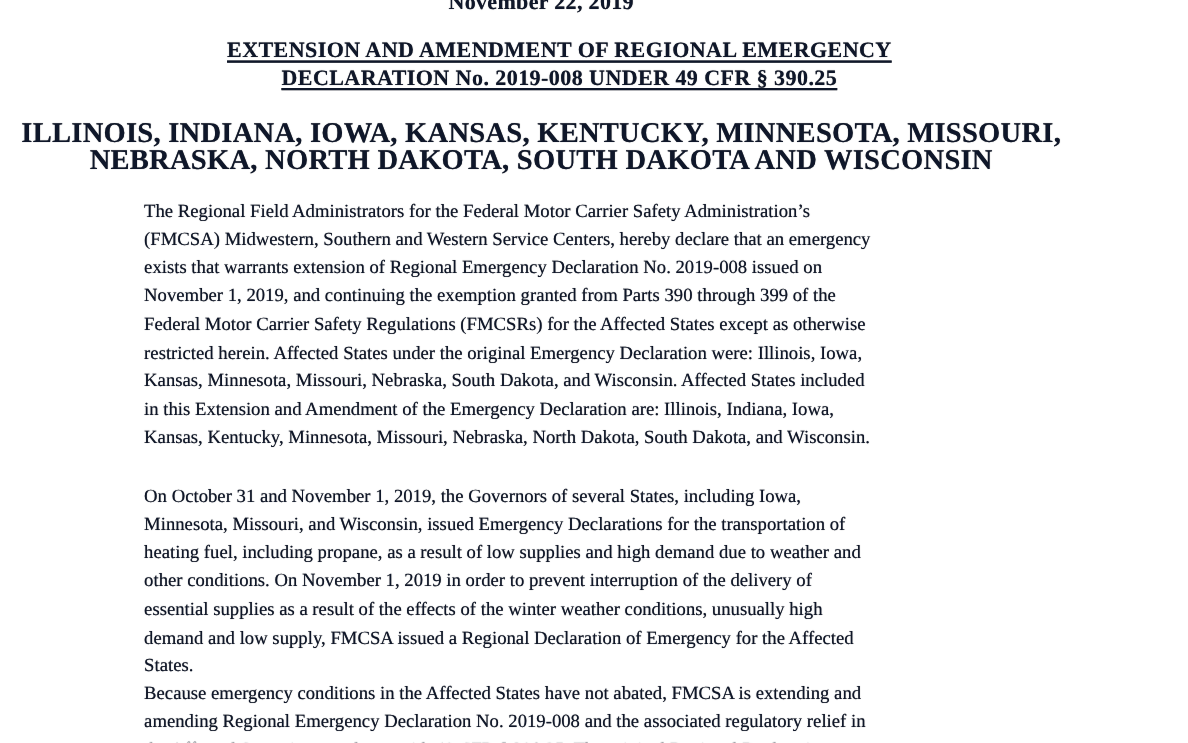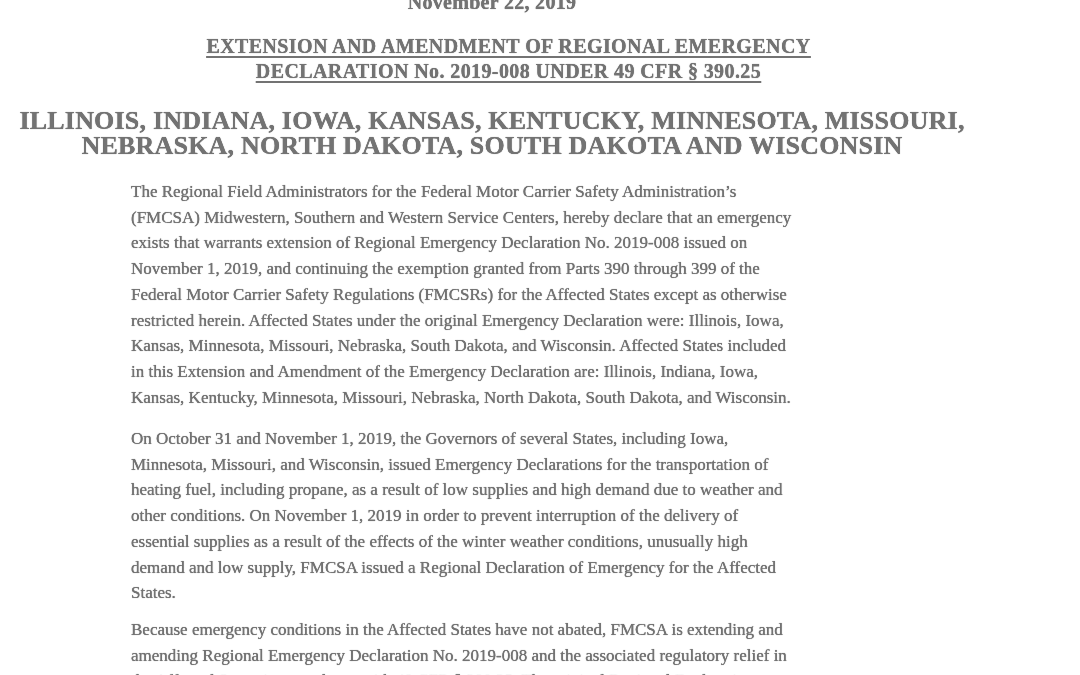--- a/index.html
+++ b/index.html
@@ -7,21 +7,21 @@
     padding: 0;
     background: #ffffff;
   }
   .page {
     position: relative;
     width: 984px;
     height: 675px;
     background: #ffffff;
     overflow: hidden;
     font-family: "Liberation Serif", "DejaVu Serif", serif;
-    color: #737373;
+    color: #0f172a;
     text-shadow: 0 0 0.7px rgba(20,20,20,0.75);
   }
   .centered {
     position: absolute;
     left: 0;
     right: 0;
     text-align: center;
     white-space: pre-line;
   }
   .date-line {
@@ -50,21 +50,21 @@
   }
   .para {
     position: absolute;
     left: 131px;
     right: 25px;
     font-size: 17px;
     line-height: 25.7px;
     white-space: pre-line;
   }
   .p1 { top: 179px; }
-  .p2 { top: 426px; }
+  .p2 { top: 438px; }
   .p3 { top: 617px; }
 </style>
 </head>
 <body>
 
 <div class="page">
   <div class="centered date-line">November 22, 2019</div>
 
   <div class="centered doc-title">EXTENSION AND AMENDMENT OF REGIONAL EMERGENCY
 DECLARATION No. 2019-008 UNDER 49 CFR § 390.25</div>

